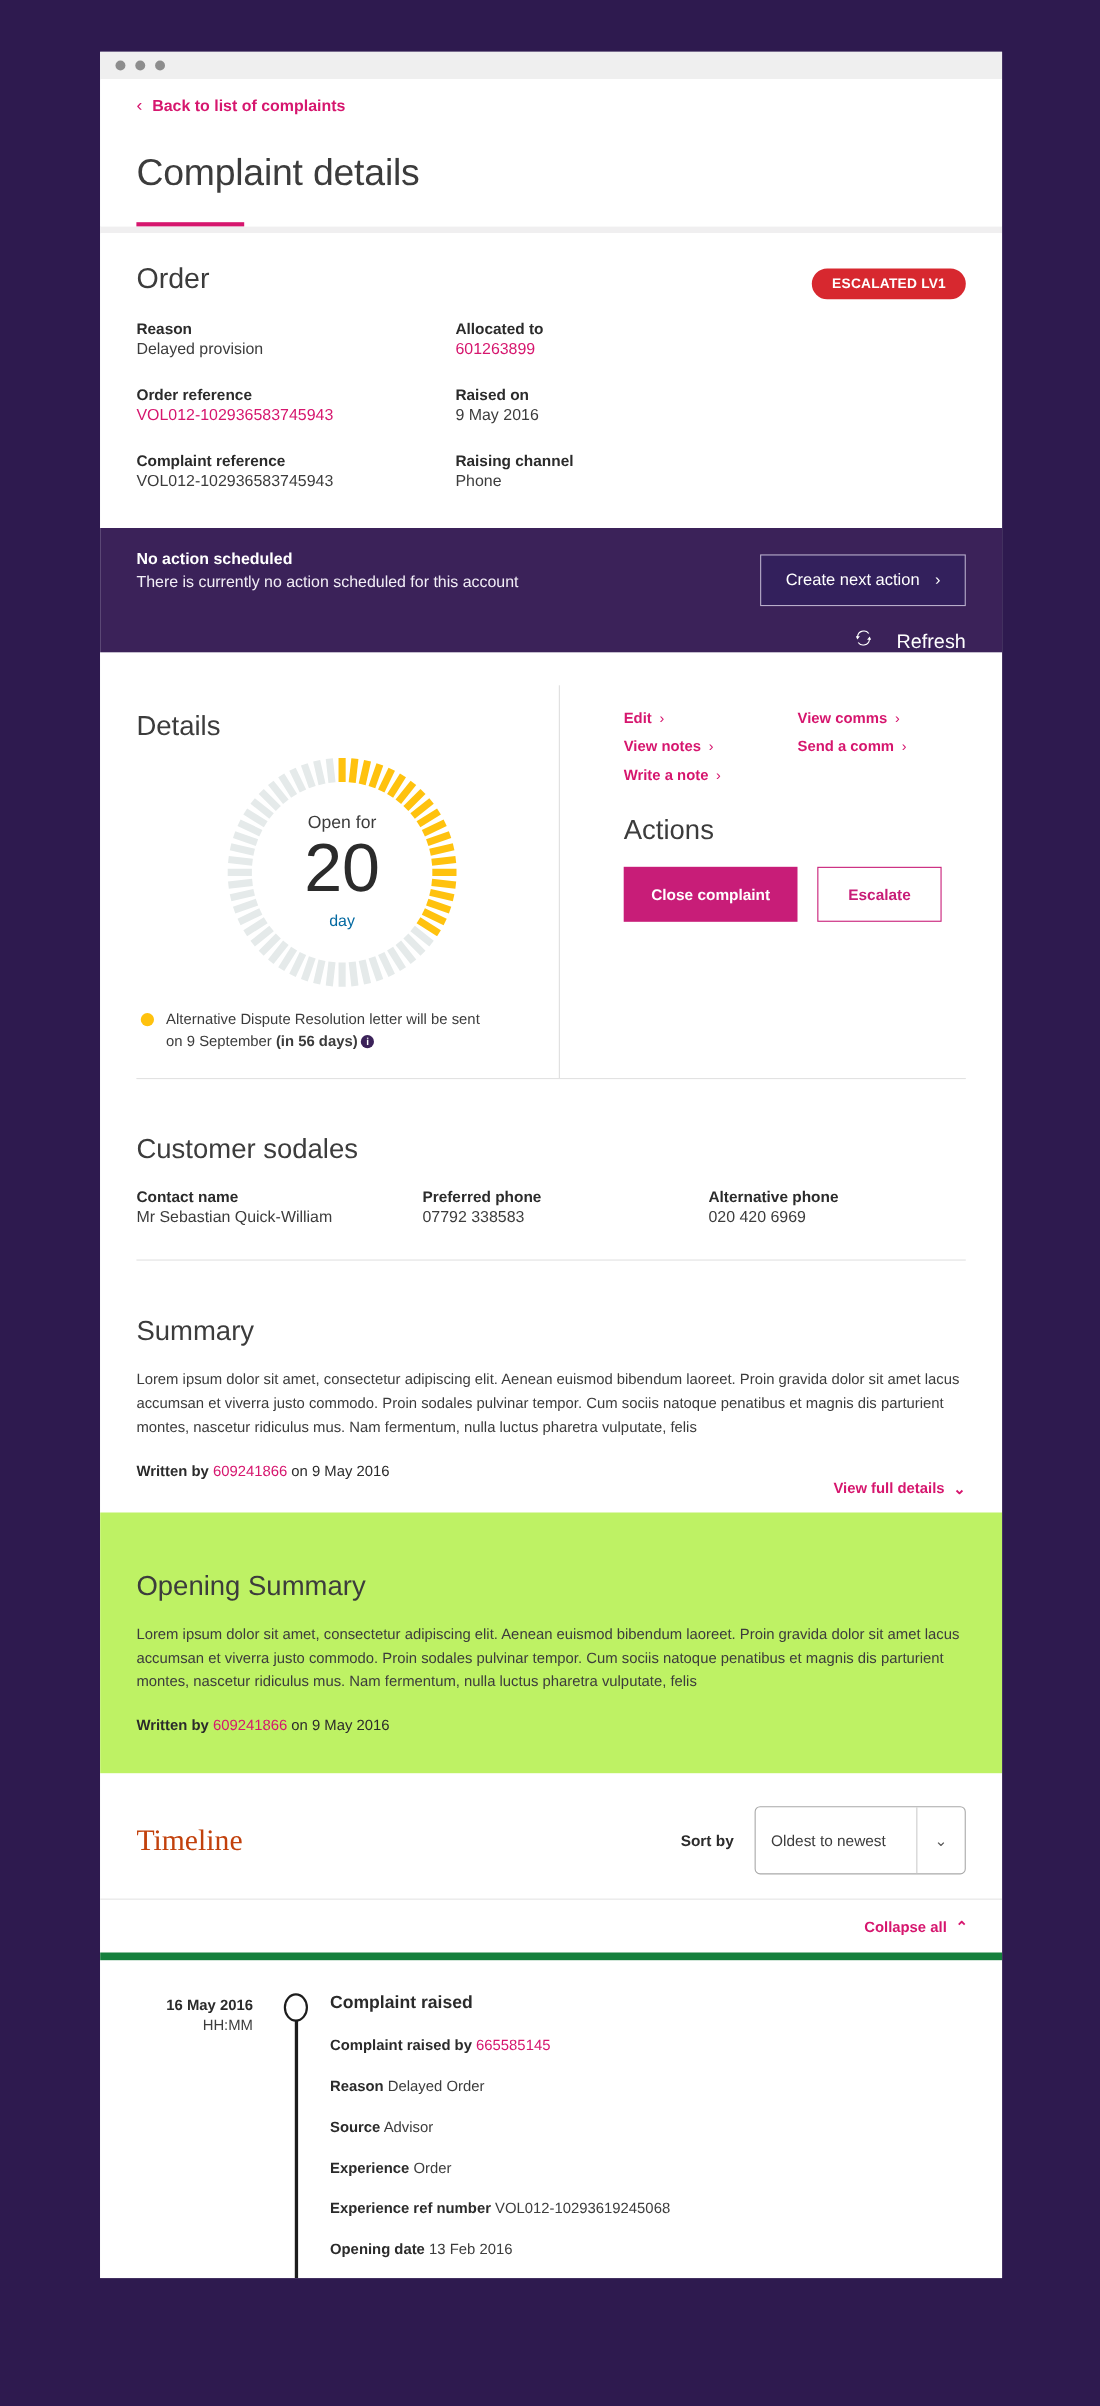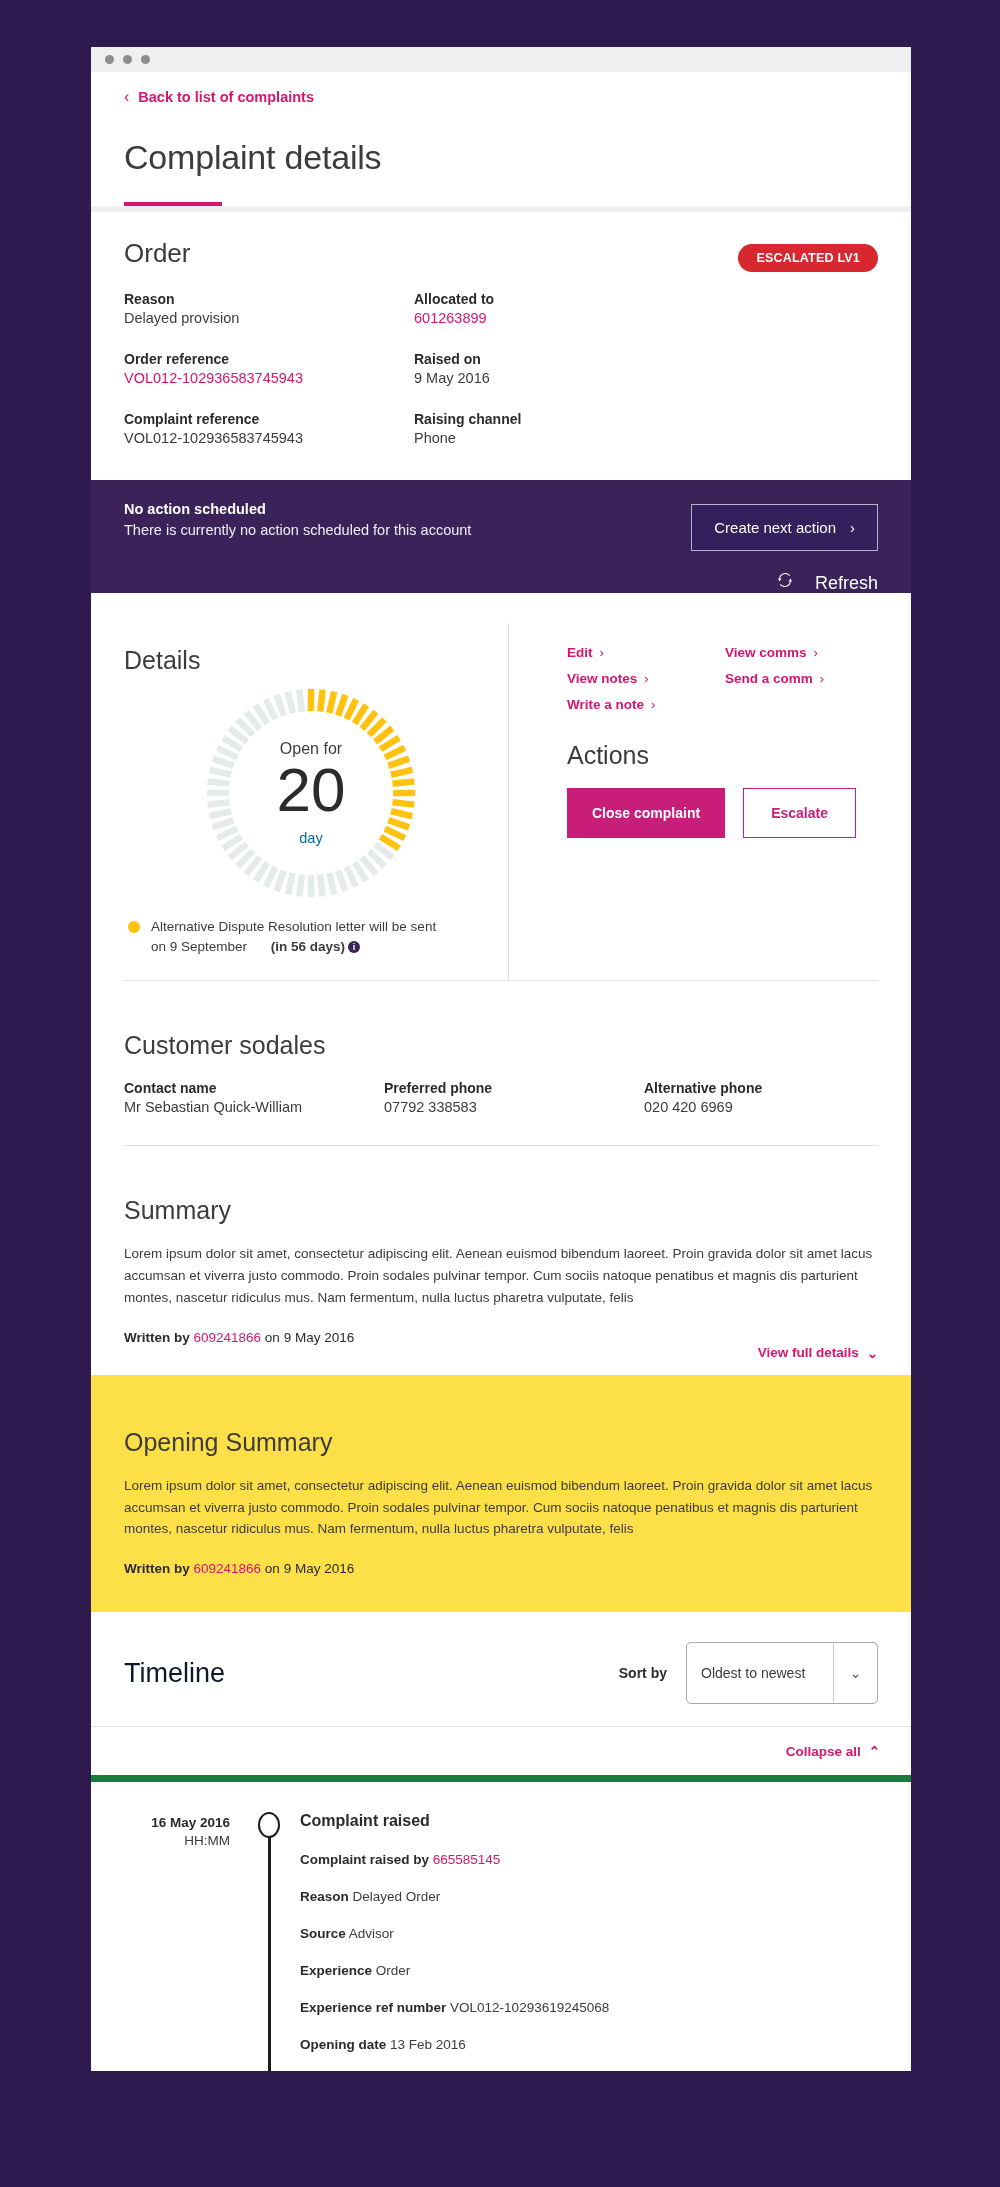--- a/index.html
+++ b/index.html
@@ -106,21 +106,21 @@
     position: absolute; inset: 0;
     display: flex; flex-direction: column;
     align-items: center; justify-content: center;
   }
   .g-top { font-size: 16px; color: #3c3c3c; }
   .g-num { font-size: 62px; font-weight: 300; color: #2b2b2b; line-height: 0.98; margin: 2px 0 0 0; }
   .g-unit { font-size: 14.5px; color: #0369a1; margin-top: 10px; }
   .note-row { display: flex; gap: 11px; margin-top: 16px; padding-left: 4px; }
   .note-dot { width: 12px; height: 12px; border-radius: 50%; background: #ffc20e; flex: 0 0 auto; margin-top: 4px; }
   .note-txt { font-size: 13.5px; color: #3c3c3c; line-height: 1.45; max-width: 290px; }
-  .note-txt b { font-weight: bold; margin-left: 20px; }
+  .note-txt b { font-weight: bold; }
   .info-i {
     display: inline-flex; align-items: center; justify-content: center;
     width: 12px; height: 12px; border-radius: 50%;
     background: #3b2259; color: #fff; font-size: 9px;
     font-weight: bold; vertical-align: 1px; margin-left: 3px;
   }
   .tool-grid {
     display: grid; grid-template-columns: 158px 1fr;
     row-gap: 11px; margin-top: 22px;
   }
@@ -151,28 +151,28 @@
   }
   .para { font-size: 13.5px; color: #3c3c3c; line-height: 1.62; margin-top: 18px; }
   .written { font-size: 13.5px; color: #2b2b2b; margin-top: 21px; }
   .written b { font-weight: bold; }
   .written .uid { color: #d6166e; }
   .view-full {
     position: absolute; right: 33px; bottom: 14px;
     color: #d6166e; font-weight: bold; font-size: 13.5px;
     cursor: pointer; display: flex; align-items: center; gap: 8px;
   }
-  .opening { background: #fde047; padding: 30px 33px 36px 33px; }
+  .opening { background: #bef264; padding: 30px 33px 36px 33px; }
 
   
   .tl-head {
     padding: 30px 33px 22px 33px; display: flex;
     align-items: center; justify-content: space-between;
   }
-  .tl-title { font-size: 27px; font-weight: 300; color: #0f172a; }
+  .tl-title { font-size: 27px; font-weight: 300; color: #c2410c; font-family: Liberation Serif, serif; }
   .sort-wrap { display: flex; align-items: center; gap: 19px; }
   .sort-label { font-size: 14px; font-weight: bold; color: #2b2b2b; }
   .select-box {
     width: 192px; height: 62px; border: 1px solid #a9a9a9; border-radius: 5px;
     display: flex; align-items: center; cursor: pointer; background: #fff;
   }
   .select-val { flex: 1; font-size: 14px; color: #3c3c3c; padding-left: 14px; }
   .select-arrow {
     width: 44px; height: 100%; border-left: 1px solid #ccc;
     display: flex; align-items: center; justify-content: center;

